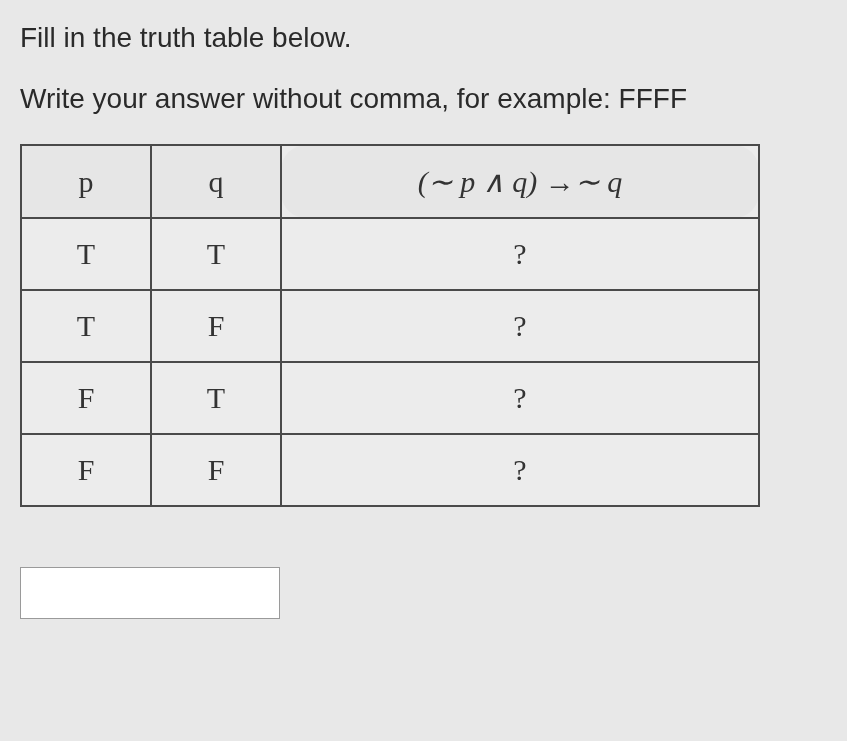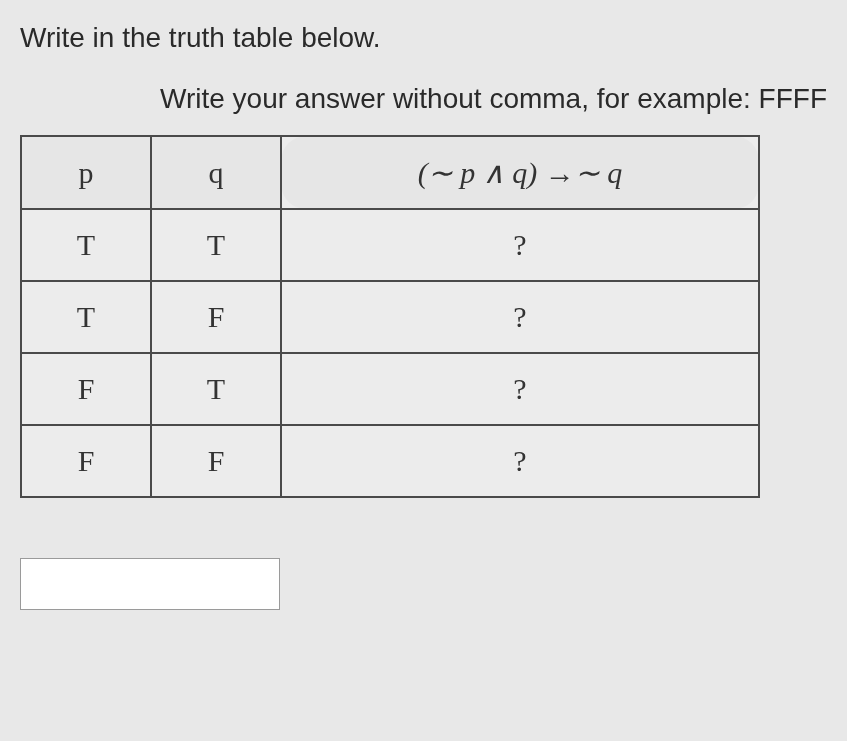--- a/index.html
+++ b/index.html
@@ -11,22 +11,21 @@
       height: 741px;
     }
     .instruction {
       font-size: 28px;
       color: #2a2a2a;
       font-weight: 500;
       margin-bottom: 22px;
       line-height: 1.4;
     }
     .instruction.second {
-      margin-bottom: 17px;
-      text-align: right;
+      margin-bottom: 26px;
     }
     .table-wrap {
       width: 740px;
     }
     table {
       border-collapse: collapse;
       width: 100%;
       background: #ececec;
     }
     th, td {
@@ -58,21 +57,21 @@
       padding: 6px 10px;
       font-size: 24px;
       font-family: Arial, Helvetica, sans-serif;
     }
   </style>
 </head>
 <body>
 
 
 
-<div class="instruction">Write in the truth table below.</div>
+<div class="instruction">Fill in the truth table below.</div>
 <div class="instruction second">Write your answer without comma, for example: FFFF</div>
 
 <div class="table-wrap">
   <table>
     <thead>
       <tr>
         <th class="col-p">p</th>
         <th class="col-q">q</th>
         <th class="col-expr formula">(∼ p ∧ q) →∼ q</th>
       </tr>

